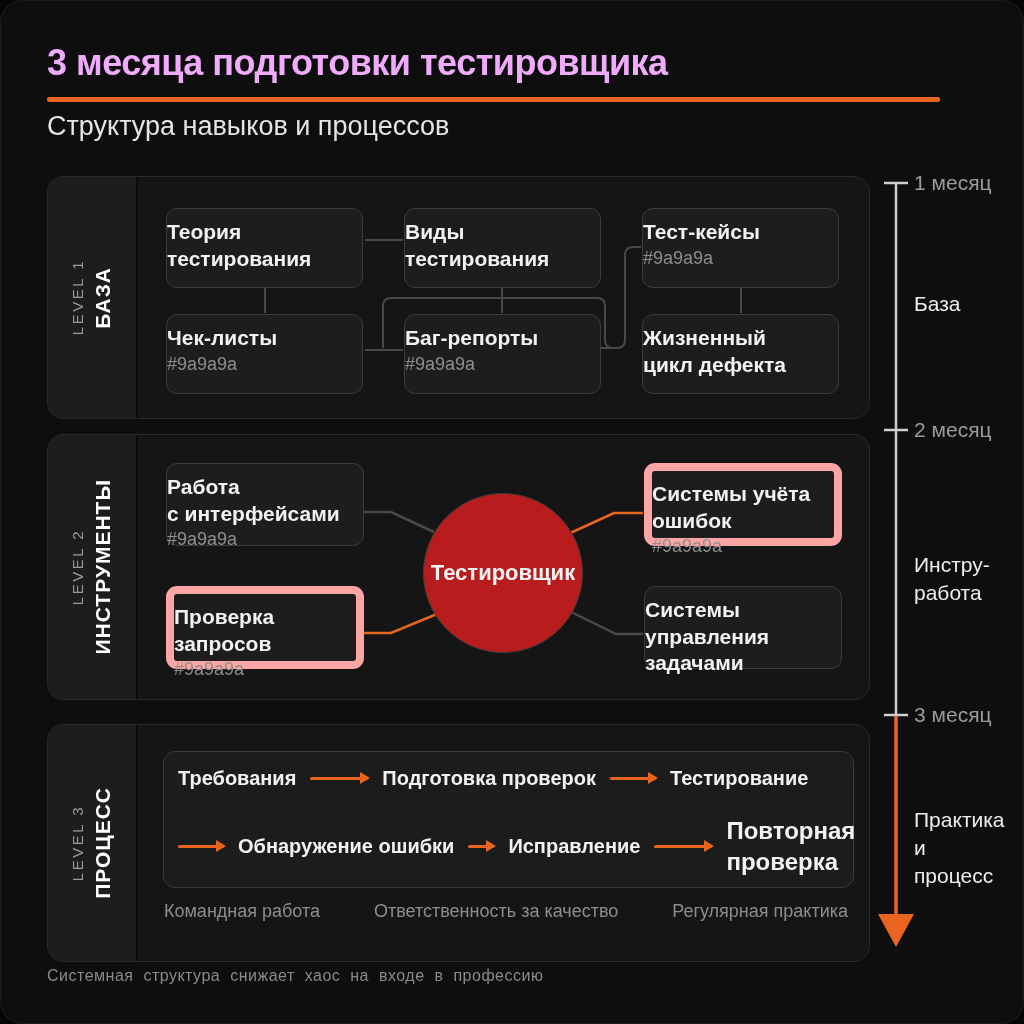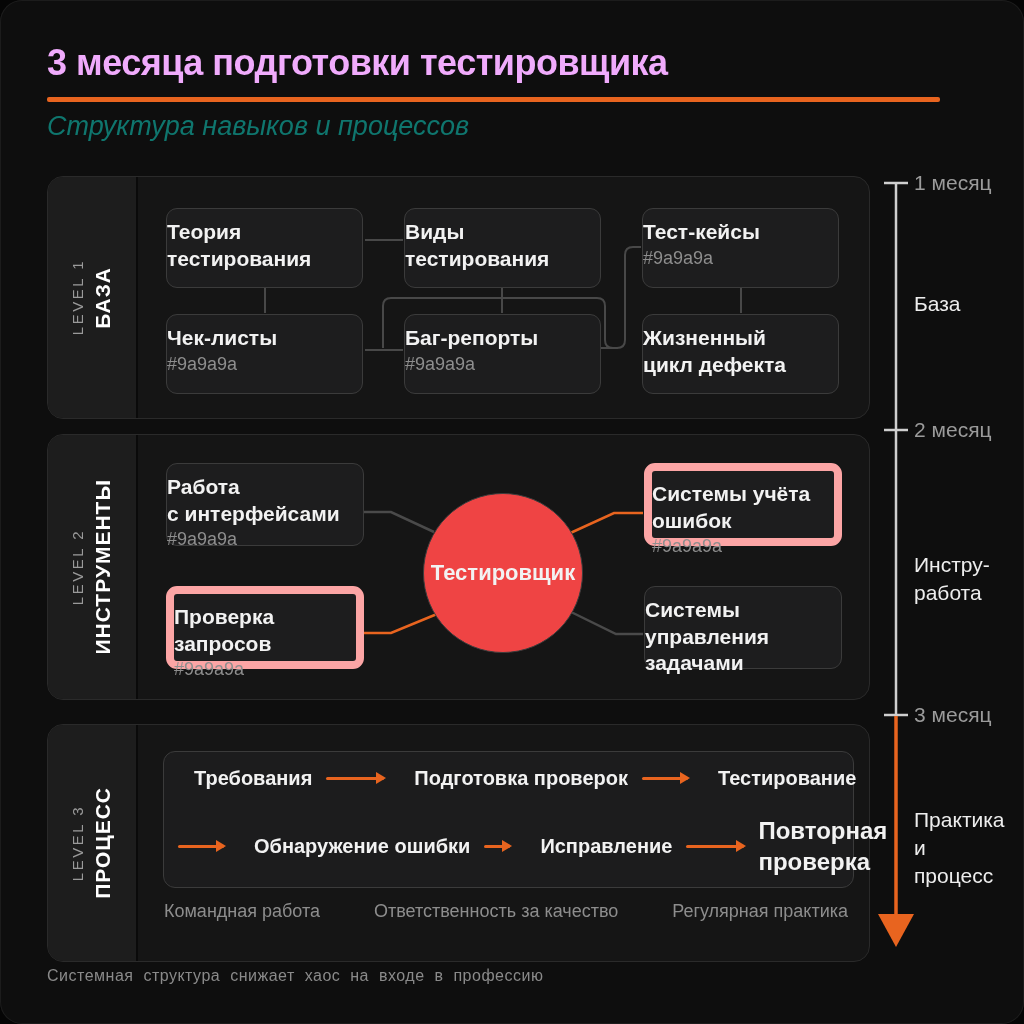--- a/index.html
+++ b/index.html
@@ -4,21 +4,21 @@
 <style>
   html,body{margin:0;padding:0;background:#050505;}
   .canvas{
     position:relative;width:1024px;height:1024px;background:#0e0e0e;
     font-family:"Liberation Sans",sans-serif;overflow:hidden;border-radius:22px;
     box-shadow:inset 0 0 0 1px #1c1c1c;
   }
   
   .title{position:absolute;left:47px;top:42px;font-size:36px;font-weight:700;color:#f0abfc;letter-spacing:-0.5px;white-space:nowrap;}
   .title-underline{position:absolute;left:47px;top:97px;width:893px;height:5px;background:#e8641f;border-radius:2px;}
-  .subtitle{position:absolute;left:47px;top:111px;font-size:27px;color:#0f766e;font-style:italic;}
+  .subtitle{position:absolute;left:47px;top:111px;font-size:27px;color:#e5e5e5;}
   
   .panel{position:absolute;left:47px;width:823px;background:#151515;border:1px solid #2a2a2a;border-radius:16px;box-sizing:border-box;}
   .p1{top:176px;height:243px;}
   .p2{top:434px;height:266px;}
   .p3{top:724px;height:238px;}
   .side{position:absolute;left:0;top:0;bottom:0;width:88px;background:#1d1d1d;border-right:2px solid #0a0a0a;
     border-radius:15px 0 0 15px;display:flex;align-items:center;justify-content:center;gap:5px;}
   .vtext{writing-mode:vertical-rl;transform:rotate(180deg);}
   .lvl{color:#9a9a9a;font-size:15px;letter-spacing:2.5px;}
   .lvlname{color:#ffffff;font-weight:700;font-size:21px;letter-spacing:1px;}
@@ -31,29 +31,29 @@
   .accent{border:8px solid #fca5a5;}
   .b-w197{width:197px;height:80px;}
   .b-w198{width:198px;height:83px;}
   
   .l1a{left:118px;top:31px;} .l1b{left:356px;top:31px;} .l1c{left:594px;top:31px;}
   .l1d{left:118px;top:137px;} .l1e{left:356px;top:137px;} .l1f{left:594px;top:137px;}
   
   .l2a{left:118px;top:28px;} .l2b{left:118px;top:151px;}
   .l2c{left:596px;top:28px;} .l2d{left:596px;top:151px;}
   .circle{position:absolute;z-index:2;left:375px;top:58px;width:160px;height:160px;border-radius:50%;
-    background:#ef4444;border:1.5px solid #3d3d3d;display:flex;align-items:center;justify-content:center;
+    background:#b91c1c;border:1.5px solid #3d3d3d;display:flex;align-items:center;justify-content:center;
     font-size:22px;font-weight:600;color:#f2f2f2;box-sizing:border-box;}
   
   .flowbox{position:absolute;z-index:2;left:115px;top:26px;width:691px;height:137px;background:#1c1c1d;
     border:1.5px solid #3b3b3b;border-radius:12px;box-sizing:border-box;}
   .flow-row{position:absolute;left:14px;right:8px;display:flex;align-items:center;gap:14px;}
   .fr1{top:6px;height:40px;}
   .fr2{top:62px;height:64px;}
-  .fitem{font-size:20px;font-weight:600;color:#f2f2f2;white-space:nowrap;margin-left:16px;}
+  .fitem{font-size:20px;font-weight:600;color:#f2f2f2;white-space:nowrap;}
   .fitem-wrap{font-size:24px;font-weight:600;color:#f2f2f2;width:112px;line-height:1.3;}
   .farrow{position:relative;height:3px;background:#e8641f;border-radius:2px;flex:none;}
   .farrow::after{content:"";position:absolute;right:-2px;top:50%;transform:translateY(-50%);
     border-left:10px solid #e8641f;border-top:6px solid transparent;border-bottom:6px solid transparent;}
   .a-lg{width:58px;} .a-md{width:46px;} .a-sm{width:26px;}
   .footrow{position:absolute;left:116px;width:684px;top:176px;display:flex;justify-content:space-between;
     font-size:18px;color:#8d8d8d;}
   
   .tl{position:absolute;left:914px;font-size:21px;}
   .tl-tick{color:#9b9b9b;white-space:nowrap;}

